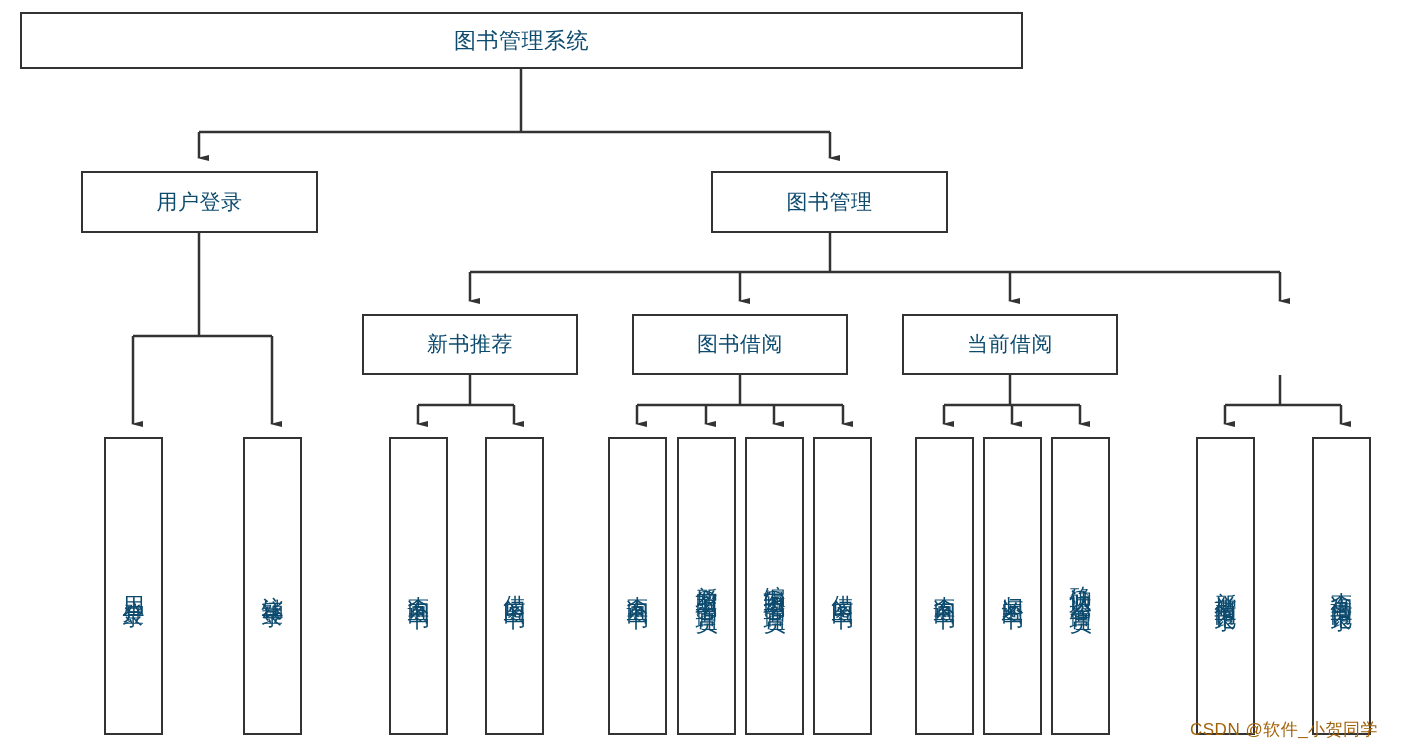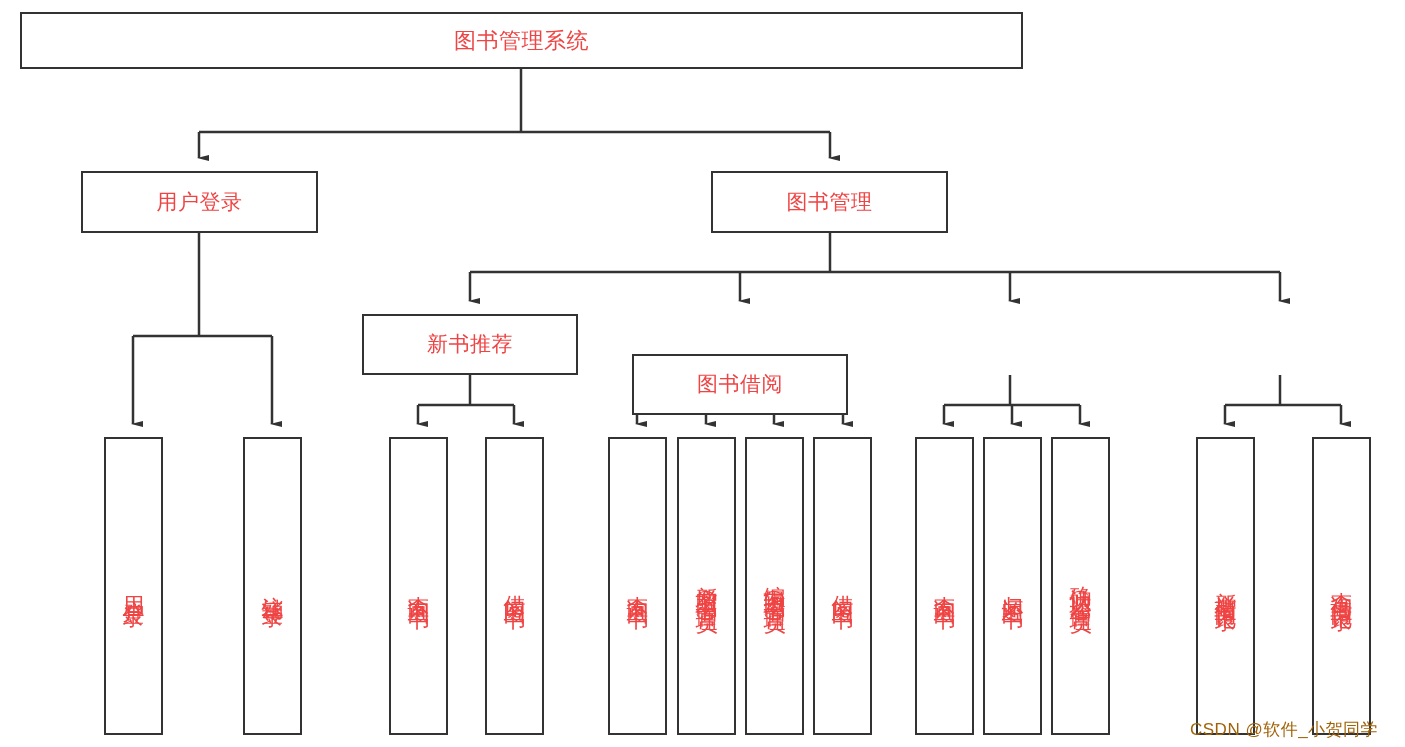--- a/index.html
+++ b/index.html
@@ -31,21 +31,21 @@
     position: absolute;
     box-sizing: border-box;
     background: #ffffff;
     border: 2.5px solid #333333;
     display: flex;
     align-items: center;
     justify-content: center;
     overflow: hidden;
   }
   .node .label {
-    color: #ef4444;
+    color: #0c4a6e;
     font-size: 21px;
     line-height: 1.18;
     letter-spacing: 0.5px;
     white-space: nowrap;
     text-align: center;
   }
   .node.vertical .label {
     writing-mode: vertical-rl;
     text-orientation: upright;
     letter-spacing: 4px;
@@ -129,22 +129,25 @@
   <div class="node" style="left: 81px; top: 171px; width: 237px; height: 62px;">
     <span class="label">用户登录</span>
   </div>
   <div class="node" style="left: 711px; top: 171px; width: 237px; height: 62px;">
     <span class="label">图书管理</span>
   </div>
 
   <div class="node" style="left: 362px; top: 314px; width: 216px; height: 61px;">
     <span class="label">新书推荐</span>
   </div>
-  <div class="node" style="left: 632px; top: 314px; width: 216px; height: 61px; margin-top: 40px;">
+  <div class="node" style="left: 632px; top: 314px; width: 216px; height: 61px;">
     <span class="label">图书借阅</span>
+  </div>
+  <div class="node" style="left: 902px; top: 314px; width: 216px; height: 61px;">
+    <span class="label">当前借阅</span>
   </div>
 
   <div class="node vertical" style="left: 104px; top: 437px; width: 59px; height: 298px;">
     <span class="label">用户登录</span>
   </div>
   <div class="node vertical" style="left: 243px; top: 437px; width: 59px; height: 298px;">
     <span class="label">注销登录</span>
   </div>
   <div class="node vertical" style="left: 389px; top: 437px; width: 59px; height: 298px;">
     <span class="label">查询图书</span>

